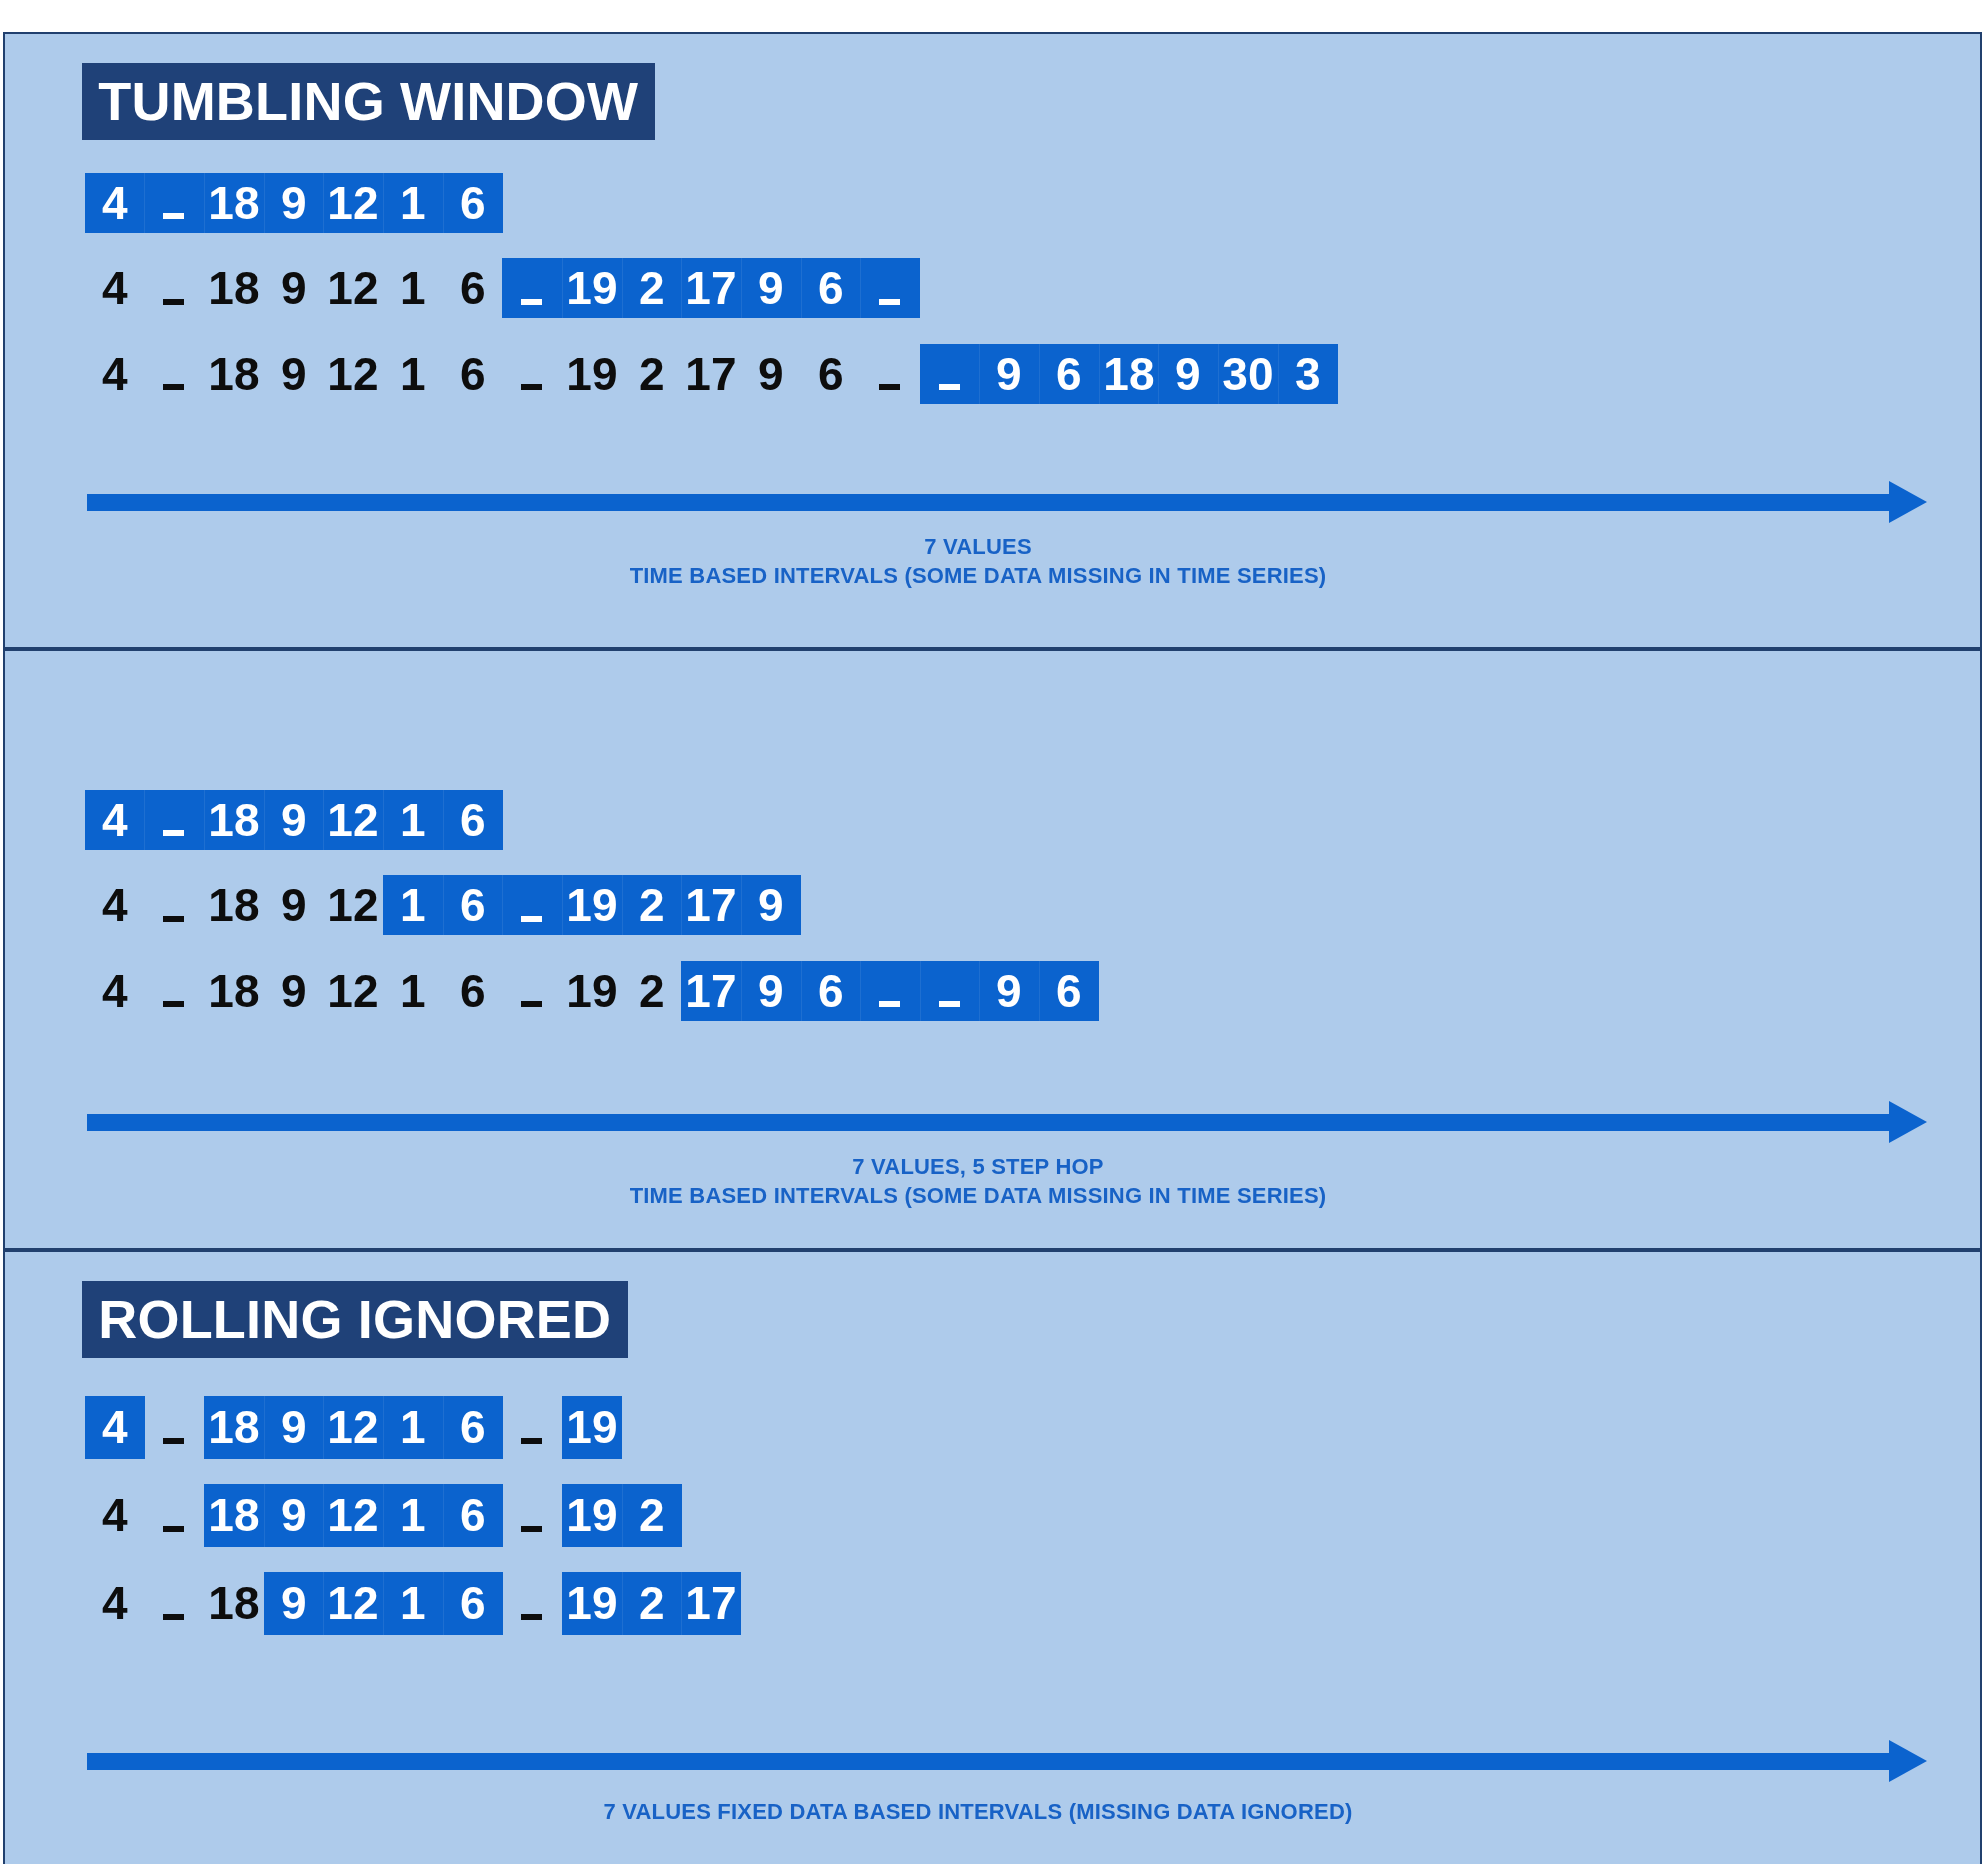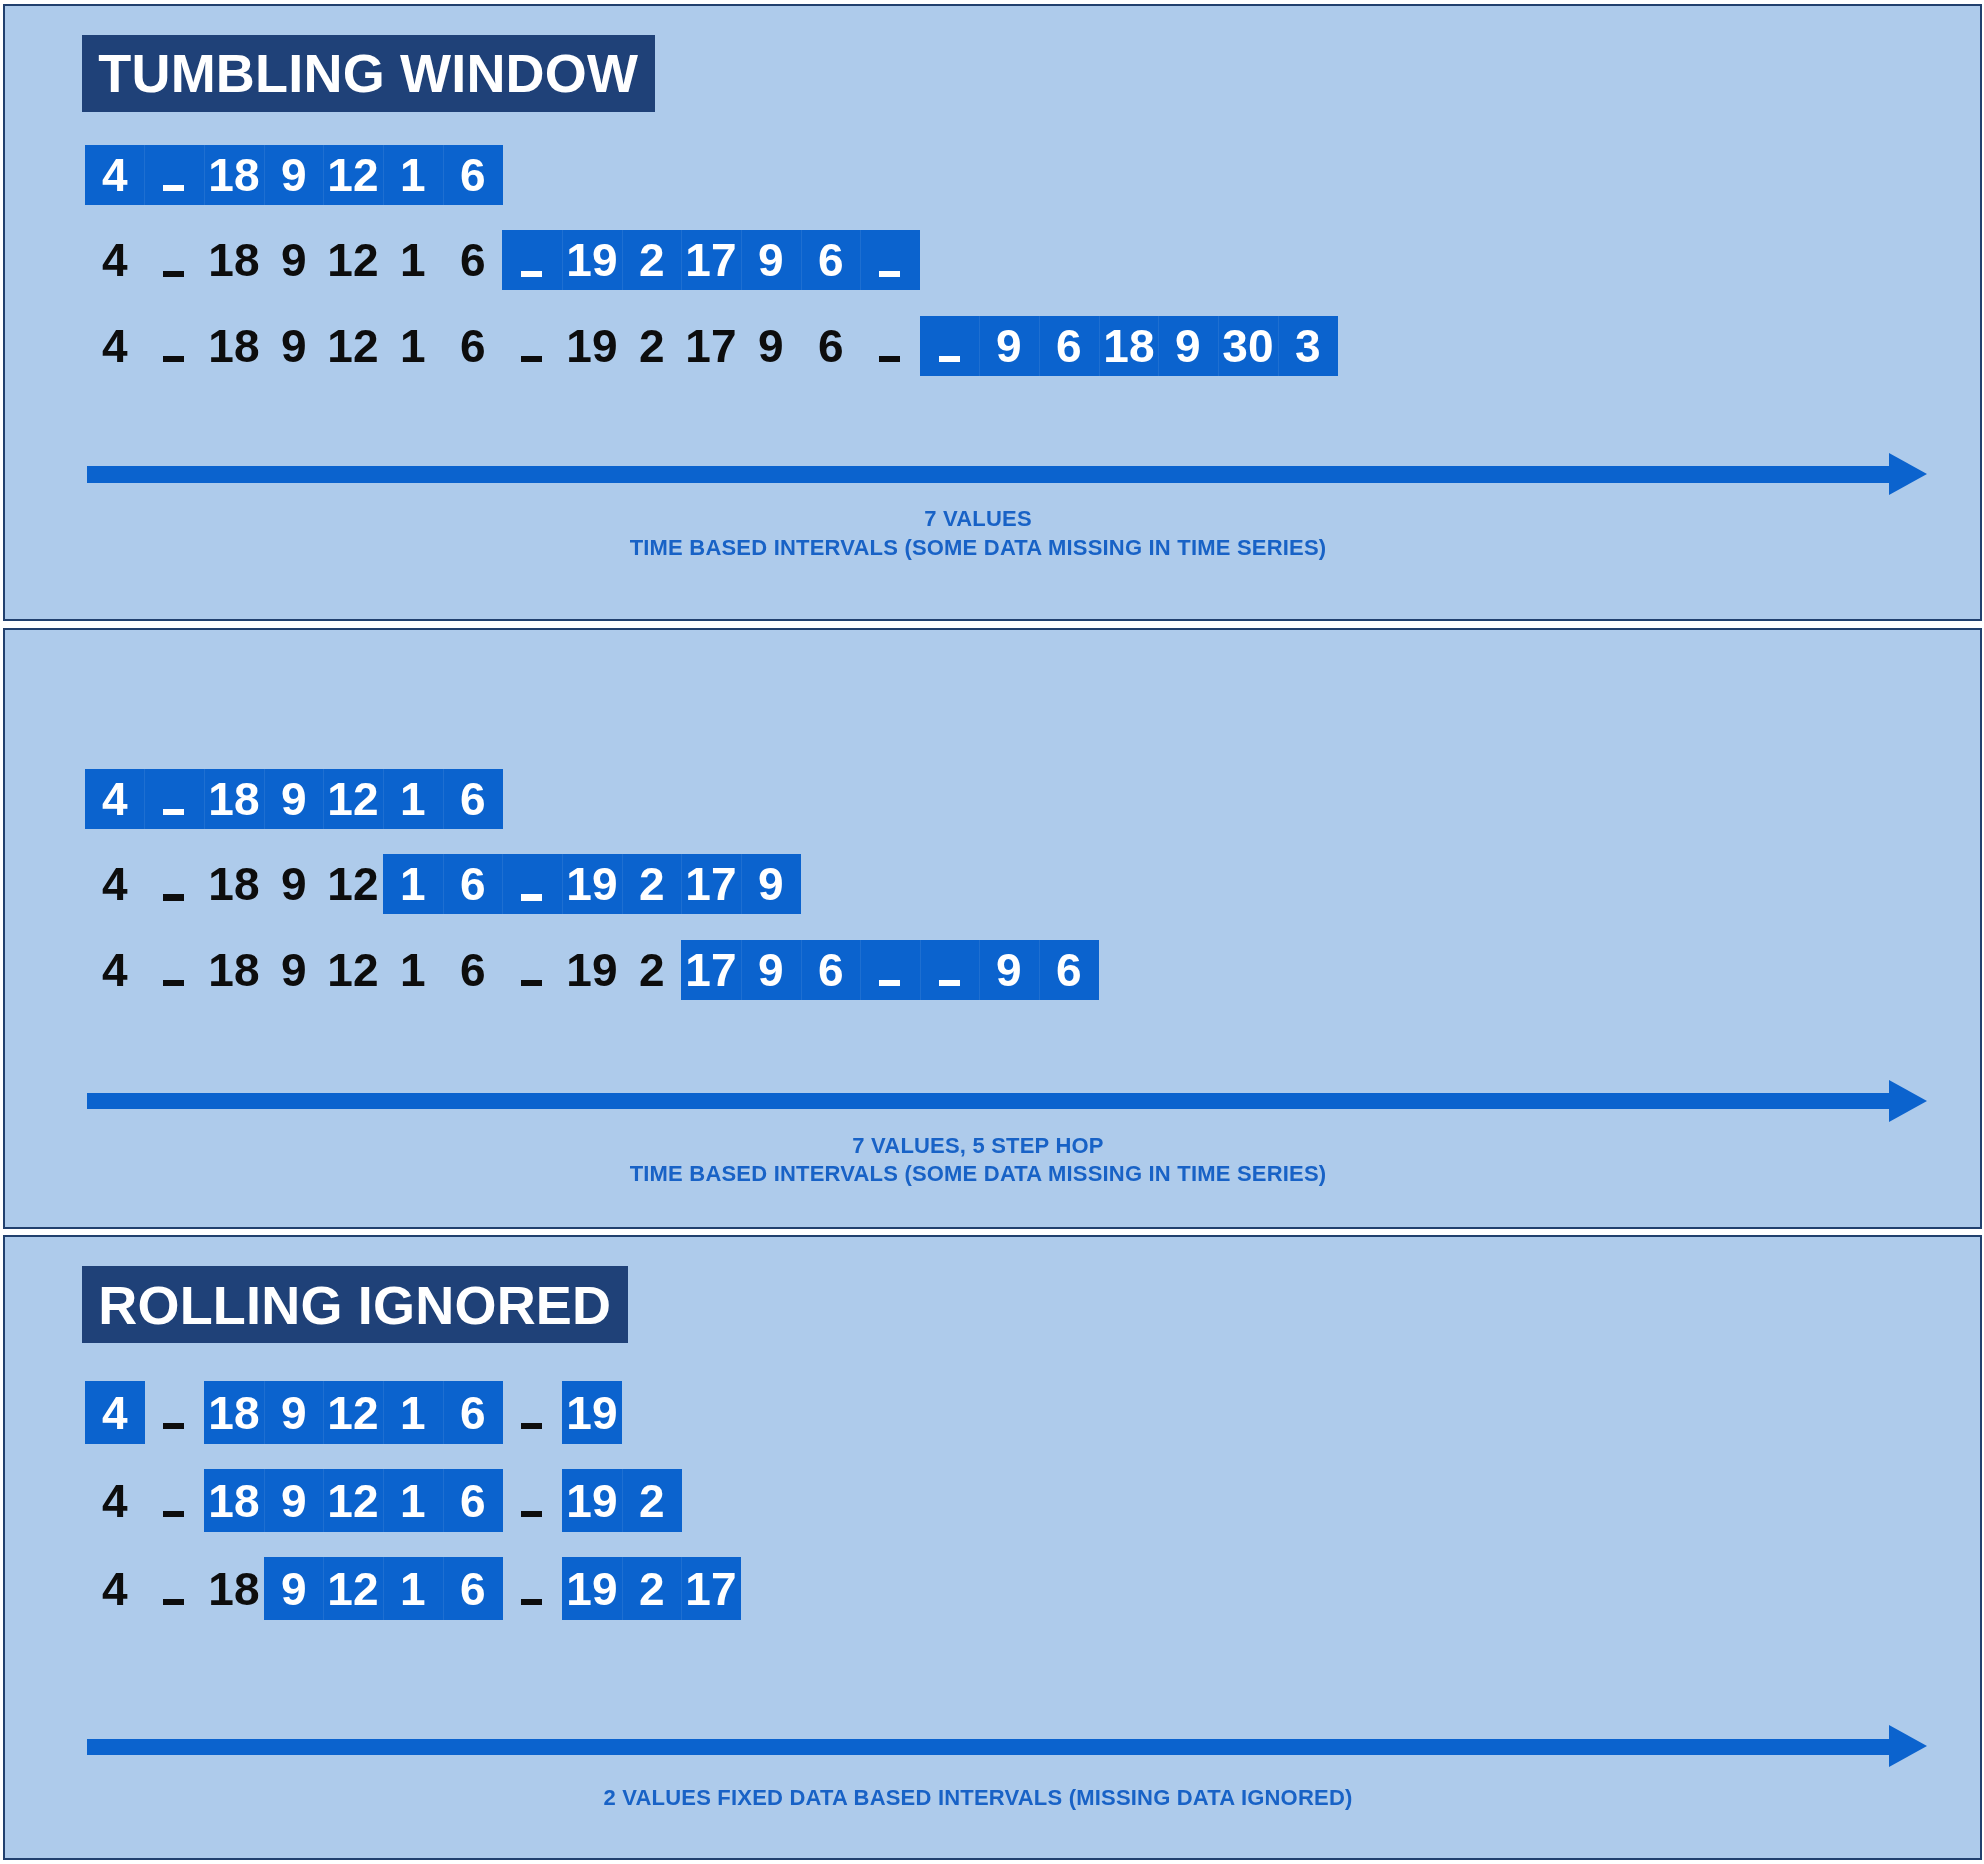--- a/index.html
+++ b/index.html
@@ -17,21 +17,21 @@
     padding:3.8px 2.9px 3.8px 2.9px;
   }
 
   .panel{
     background:#AECBEB;
     border:2.9px solid #21406E;
     box-sizing:border-box;
     position:relative;
     flex:0 0 auto;
   }
-  .panel-tumbling{height:617px;}
+  .panel-tumbling{height:617px;margin-top:28px;}
   .panel-hopping{height:601px;}
   .panel-rolling{height:625px;}
 
   
   .title-chip{
     position:absolute;
     left:77px;
     background:#1F4178;
     color:#ffffff;
     font-weight:bold;
@@ -345,19 +345,19 @@
           <div class="cell hl" style="left: 617px;">2</div>
           <div class="cell hl" style="left: 676px;">17</div>
         </div>
       </div>
     <div class="arrow-wrap">
       <div class="arrow">
         <div class="shaft"></div>
         <div class="head"></div>
       </div>
       <div class="caption caption-single">
-        <span>2 VALUES FIXED DATA BASED INTERVALS   (MISSING DATA IGNORED)</span>
+        <span>7 VALUES FIXED DATA BASED INTERVALS   (MISSING DATA IGNORED)</span>
       </div>
     </div>
   </section>
 
 </div>
 
 
 </body></html>

